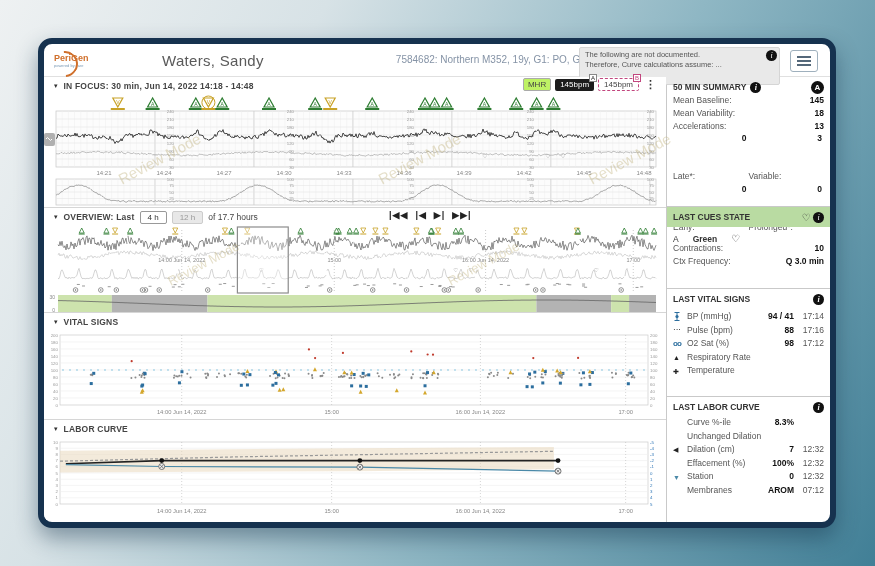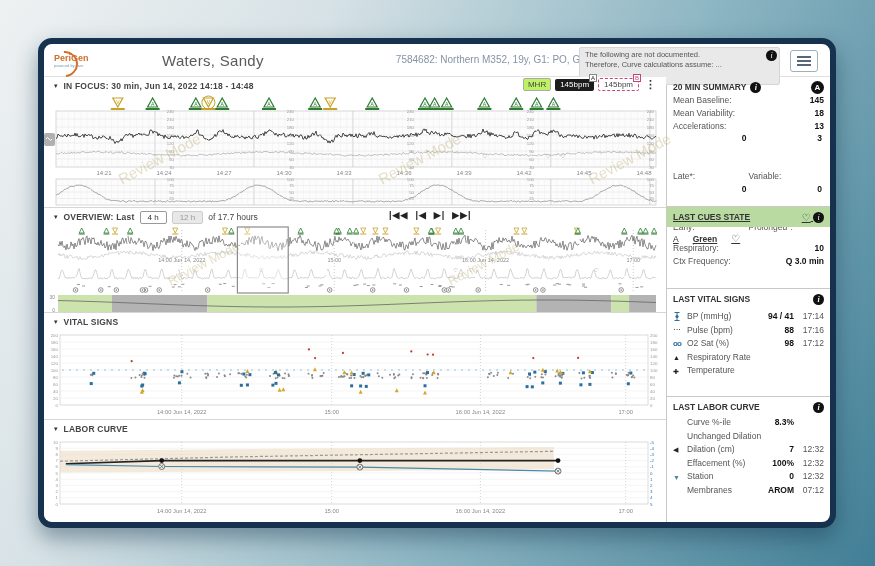--- a/index.html
+++ b/index.html
@@ -1052,21 +1052,21 @@
             <line x1="512.336" y1="31.44" x2="515.7360000000001" y2="34.84" stroke="#666" stroke-width="0.8"></line>
             <line x1="512.336" y1="34.84" x2="515.7360000000001" y2="31.44" stroke="#666" stroke-width="0.8"></line>
           </svg>
       </div>
     </div>
 
     <div class="rightcol">
 
       <div class="panel" style="height:130px;">
         <div class="panel-title">
-          <span>20 MIN SUMMARY</span>
+          <span>50 MIN SUMMARY</span>
           <span class="idot">i</span>
           <span class="spacer"></span>
           <span class="abadge">A</span>
         </div>
         <div class="kv">
             <span class="k">Mean Baseline:</span>
             <span class="v">145</span>
           </div>
         <div class="kv">
             <span class="k">Mean Variability:</span>
@@ -1091,30 +1091,30 @@
               <span class="k">Early:</span>
               <span class="v">0</span>
             </span>
           <span class="half">
               <span class="k">Prolonged*:</span>
               <span class="v">0</span>
             </span>
         </div>
         <div class="gap8"></div>
         <div class="kv">
-            <span class="k">Respiratory:</span>
+            <span class="k">Contractions:</span>
             <span class="v">10</span>
           </div>
         <div class="kv">
             <span class="k">Ctx Frequency:</span>
             <span class="v">Q 3.0 min</span>
           </div>
       </div>
 
-      <div class="panel p-cues" style="height:82px;text-decoration:underline;">
+      <div class="panel p-cues" style="height:82px;">
         <div class="panel-head">
           <span style="font-weight:bold;font-size:8.5px;">LAST CUES STATE</span>
           <span class="spacer" style="flex:1;"></span>
           <span class="heart">♡</span>&nbsp;
           <span class="idot">i</span>
         </div>
         <div class="cues-row">
           <span>A</span>
           <span style="font-weight:bold;">Green</span>
           <span class="heart">♡</span>

